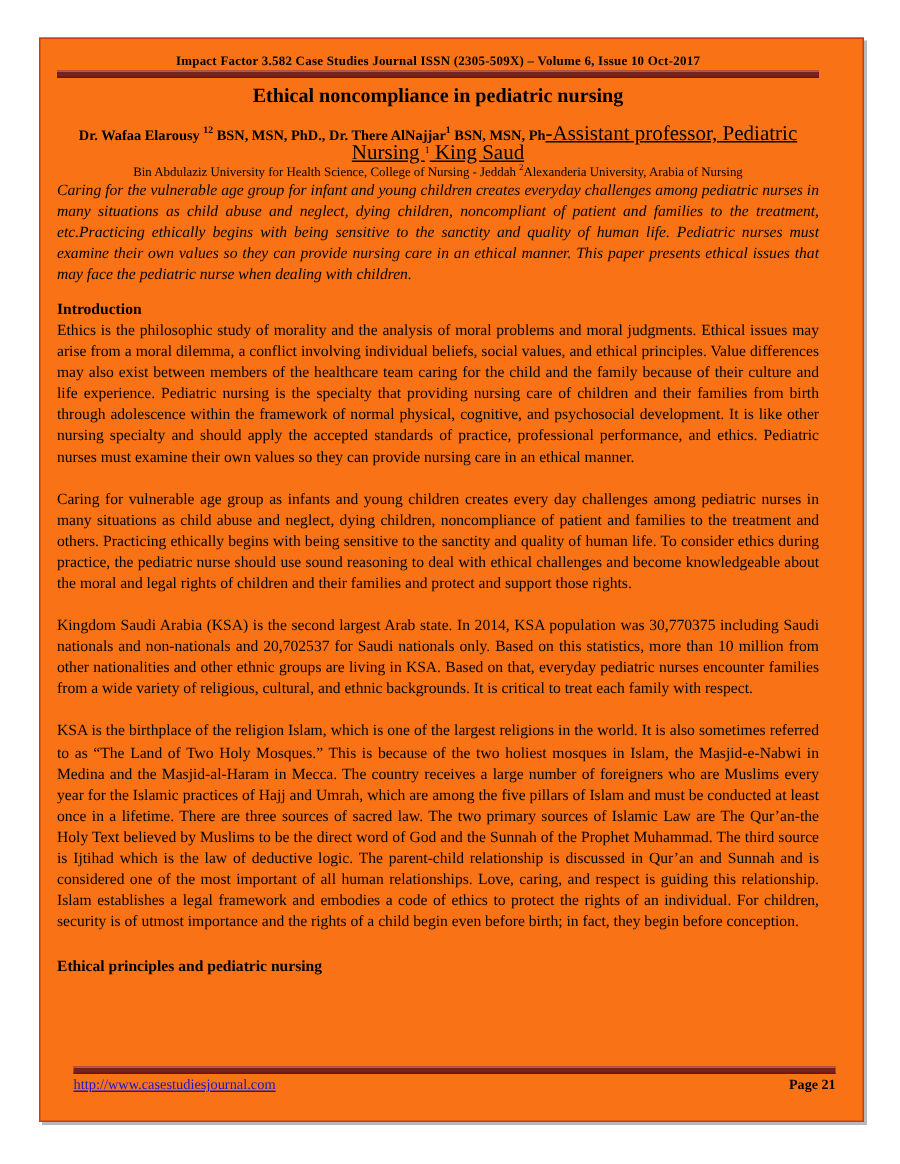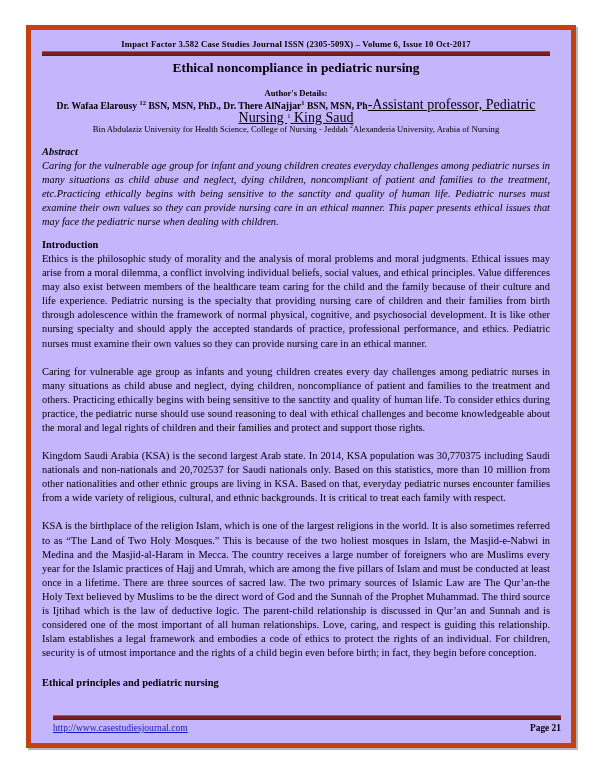--- a/index.html
+++ b/index.html
@@ -14,22 +14,22 @@
     font-family: "Liberation Serif", "DejaVu Serif", serif;
     color: #000000;
   }
 
   .page-sheet {
     position: absolute;
     left: 26px;
     top: 25px;
     width: 550px;
     height: 723px;
-    background: #c4b5fd;
-    border: 5px solid #c2410c;
+    background: #f97316;
+    border: 1px solid #c2410c;
     box-shadow: 2px 2px 0 #b8b8b8;
     box-sizing: border-box;
   }
 
   .page-inner {
     position: absolute;
     left: 11px;
     top: 8px;
     width: 508px;
     height: 705px;
@@ -142,30 +142,28 @@
 <div class="page-sheet">
   <div class="page-inner">
 
     <div class="running-head">Impact Factor 3.582   Case Studies Journal ISSN (2305-509X) – Volume 6, Issue 10 Oct-2017</div>
 
     <div class="rule"></div>
 
     <div class="doc-title">Ethical noncompliance in pediatric nursing</div>
 
     <div class="authors-block">
-      <div class="authors-heading">Author's Details:</div>
       <div class="authors-line">
         <span class="bold">Dr. Wafaa Elarousy </span><sup class="bold">12</sup><span class="bold"> BSN, MSN, PhD.,  Dr. There AlNajjar</span><sup class="bold">1</sup><span class="bold"> BSN, MSN, Ph</span><span class="small">-Assistant professor, Pediatric Nursing </span><sup>1</sup><span class="small"> King Saud</span>
       </div>
       <div class="authors-line-2">
         <span>Bin Abdulaziz University for Health Science, College of Nursing - Jeddah </span><sup>2</sup><span>Alexanderia University, Arabia of Nursing</span>
       </div>
     </div>
 
-    <div class="sec-heading italic">Abstract</div>
     <p class="para italic">Caring for the vulnerable age group for infant and young children creates everyday challenges among pediatric nurses in many situations as child abuse and neglect, dying children, noncompliant of patient and families to the treatment, etc.Practicing ethically begins with being sensitive to the sanctity and quality of human life. Pediatric nurses must examine their own values so they can provide nursing care in an ethical manner. This paper presents ethical issues that may face the pediatric nurse when dealing with children.</p>
 
     <div class="sec-heading">Introduction</div>
     <p class="para">Ethics is the philosophic study of morality and the analysis of moral problems and moral judgments. Ethical issues may arise from a moral dilemma, a conflict involving individual beliefs, social values, and ethical principles. Value differences may also exist between members of the healthcare team caring for the child and the family because of their culture and life experience. Pediatric nursing is the specialty that providing nursing care of children and their families from birth through adolescence within the framework of normal physical, cognitive, and psychosocial development. It is like other nursing specialty and should apply the accepted standards of practice, professional performance, and ethics. Pediatric nurses must examine their own values so they can provide nursing care in an ethical manner.</p>
     <p class="para gap">Caring for vulnerable age group as infants and young children creates every day challenges among pediatric nurses in many situations as child abuse and neglect, dying children, noncompliance of patient and families to the treatment and others. Practicing ethically begins with being sensitive to the sanctity and quality of human life. To consider ethics during practice, the pediatric nurse should use sound reasoning to deal with ethical challenges and become knowledgeable about the moral and legal rights of children and their families and protect and support those rights.</p>
     <p class="para gap">Kingdom Saudi Arabia (KSA) is the second largest Arab state. In 2014, KSA population was 30,770375 including Saudi nationals and non-nationals and 20,702537 for Saudi nationals only. Based on this statistics, more than 10 million from other nationalities and other ethnic groups are living in KSA.  Based on that, everyday pediatric nurses encounter families from a wide variety of religious, cultural, and ethnic backgrounds. It is critical to treat each family with respect.</p>
     <p class="para gap">KSA is the birthplace of the religion Islam, which is one of the largest religions in the world. It is also sometimes referred to as “The Land of Two Holy Mosques.” This is because of the two holiest mosques in Islam, the Masjid-e-Nabwi in Medina and the Masjid-al-Haram in Mecca. The country receives a large number of foreigners who are Muslims every year for the Islamic practices of Hajj and Umrah, which are among the five pillars of Islam and must be conducted at least once in a lifetime. There are three sources of sacred law. The two primary sources of Islamic Law are The Qur’an-the Holy Text believed by Muslims to be the direct word of God and the Sunnah of the Prophet Muhammad. The third source is Ijtihad which is the law of deductive logic.  The parent-child relationship is discussed in Qur’an and Sunnah and is considered one of the most important of all human relationships.  Love, caring, and respect is guiding this relationship.  Islam establishes a legal framework and embodies a code of ethics to protect the rights of an individual. For children, security is of utmost importance and the rights of a child begin even before birth; in fact, they begin before conception.</p>
 
     <div class="sec-heading tight">Ethical principles and pediatric nursing</div>
 

